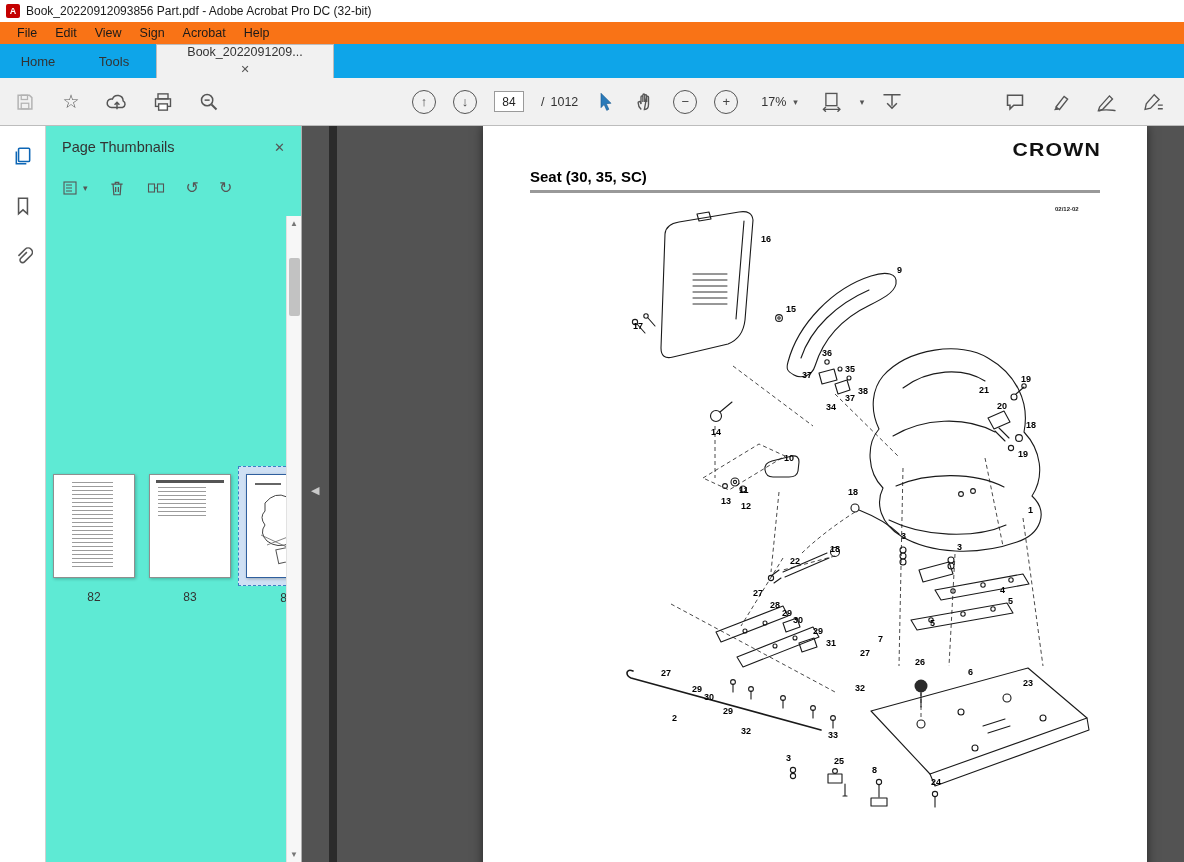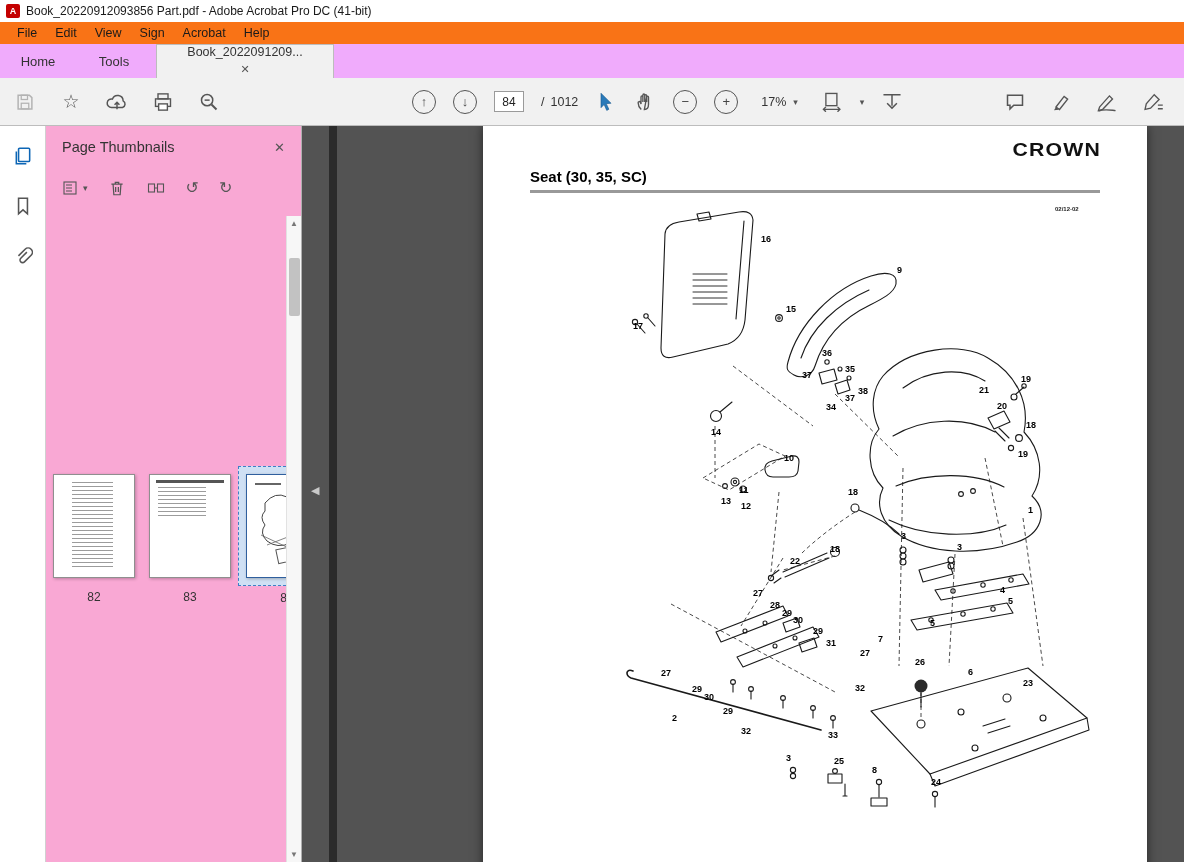--- a/index.html
+++ b/index.html
@@ -11,21 +11,21 @@
   .titlebar{height:22px;display:flex;align-items:center;gap:6px;padding-left:6px;background:#fff;}
   .pdficon{width:14px;height:14px;background:#c40000;border-radius:2px;color:#fff;font-size:9px;
     font-weight:bold;display:flex;align-items:center;justify-content:center;}
   .title{font-size:12px;}
 
   
   .menubar{height:22px;display:flex;align-items:center;padding-left:8px;background:#f97316;font-size:12.5px;}
   .menubar span{padding:3px 9px;cursor:default;}
 
   
-  .tabbar{height:34px;background:#f0abfc;display:flex;align-items:stretch;}
+  .tabbar{height:34px;background:#0ea5e9;display:flex;align-items:stretch;}
   .tab{width:76px;display:flex;align-items:center;justify-content:center;font-size:13px;color:#333;}
   .doctab{margin-left:4px;width:178px;background:#f1f1f1;border:1px solid #bcbcbc;border-bottom:none;
     display:flex;align-items:center;justify-content:space-between;padding:0 9px;font-size:12.5px;color:#333;flex-direction:column;}
   .tabclose{color:#555;font-size:11px;padding:2px 3px;}
 
   
   .toolbar{position:relative;height:48px;background:#f1f1f1;border-bottom:1px solid #bdbdbd;}
   .tb-left{position:absolute;left:14px;top:0;height:100%;display:flex;align-items:center;gap:24px;}
   .tb-center{position:absolute;left:412px;top:0;height:100%;display:flex;align-items:center;gap:17px;}
   .tb-right{position:absolute;right:20px;top:0;height:100%;display:flex;align-items:center;gap:24px;}
@@ -39,21 +39,21 @@
   .zoombox{display:flex;align-items:center;gap:7px;font-size:12.5px;color:#333;padding:3px 6px;}
   .caret{font-size:9px;color:#555;}
   .star{font-size:19px;color:#555;line-height:1;}
 
   
   .content{position:absolute;top:126px;left:0;right:0;bottom:0;display:flex;}
 
   .rail{width:46px;background:#fff;border-right:1px solid #d0d0d0;display:flex;flex-direction:column;
     align-items:center;padding-top:20px;gap:26px;}
 
-  .panel{width:256px;background:#f9a8d4;border-right:1px solid #b0b0b0;position:relative;}
+  .panel{width:256px;background:#5eead4;border-right:1px solid #b0b0b0;position:relative;}
   .panel-header{height:42px;display:flex;align-items:center;justify-content:space-between;
     padding:0 16px;font-size:14.5px;color:#333;}
   .panel-close{color:#555;font-size:13px;}
   .panel-tools{height:40px;display:flex;align-items:center;gap:20px;padding:0 16px;}
   .ptool{display:flex;align-items:center;gap:3px;color:#555;}
   .rot{font-size:16px;color:#555;line-height:1;}
 
   .thumb-list{position:absolute;top:90px;bottom:0;left:0;right:15px;overflow:hidden;
     display:flex;flex-direction:row;align-items:center;padding-top:8px;}
   .thumb-item{display:flex;flex-direction:column;align-items:center;margin-bottom:16px;}
@@ -86,21 +86,21 @@
   .figcode{position:absolute;left:572px;top:80px;font-size:6px;font-weight:bold;color:#222;}
   svg.diagram{position:absolute;left:0;top:0;width:664px;height:762px;}
 </style>
 </head>
 <body>
 
 <div class="window">
 
   <div class="titlebar">
     <span class="pdficon">A</span>
-    <span class="title">Book_20220912093856 Part.pdf - Adobe Acrobat Pro DC (41-bit)</span>
+    <span class="title">Book_20220912093856 Part.pdf - Adobe Acrobat Pro DC (32-bit)</span>
   </div>
 
   <div class="menubar" id="menubar">
       <span>File</span>
       <span>Edit</span>
       <span>View</span>
       <span>Sign</span>
       <span>Acrobat</span>
       <span>Help</span>
     </div>

